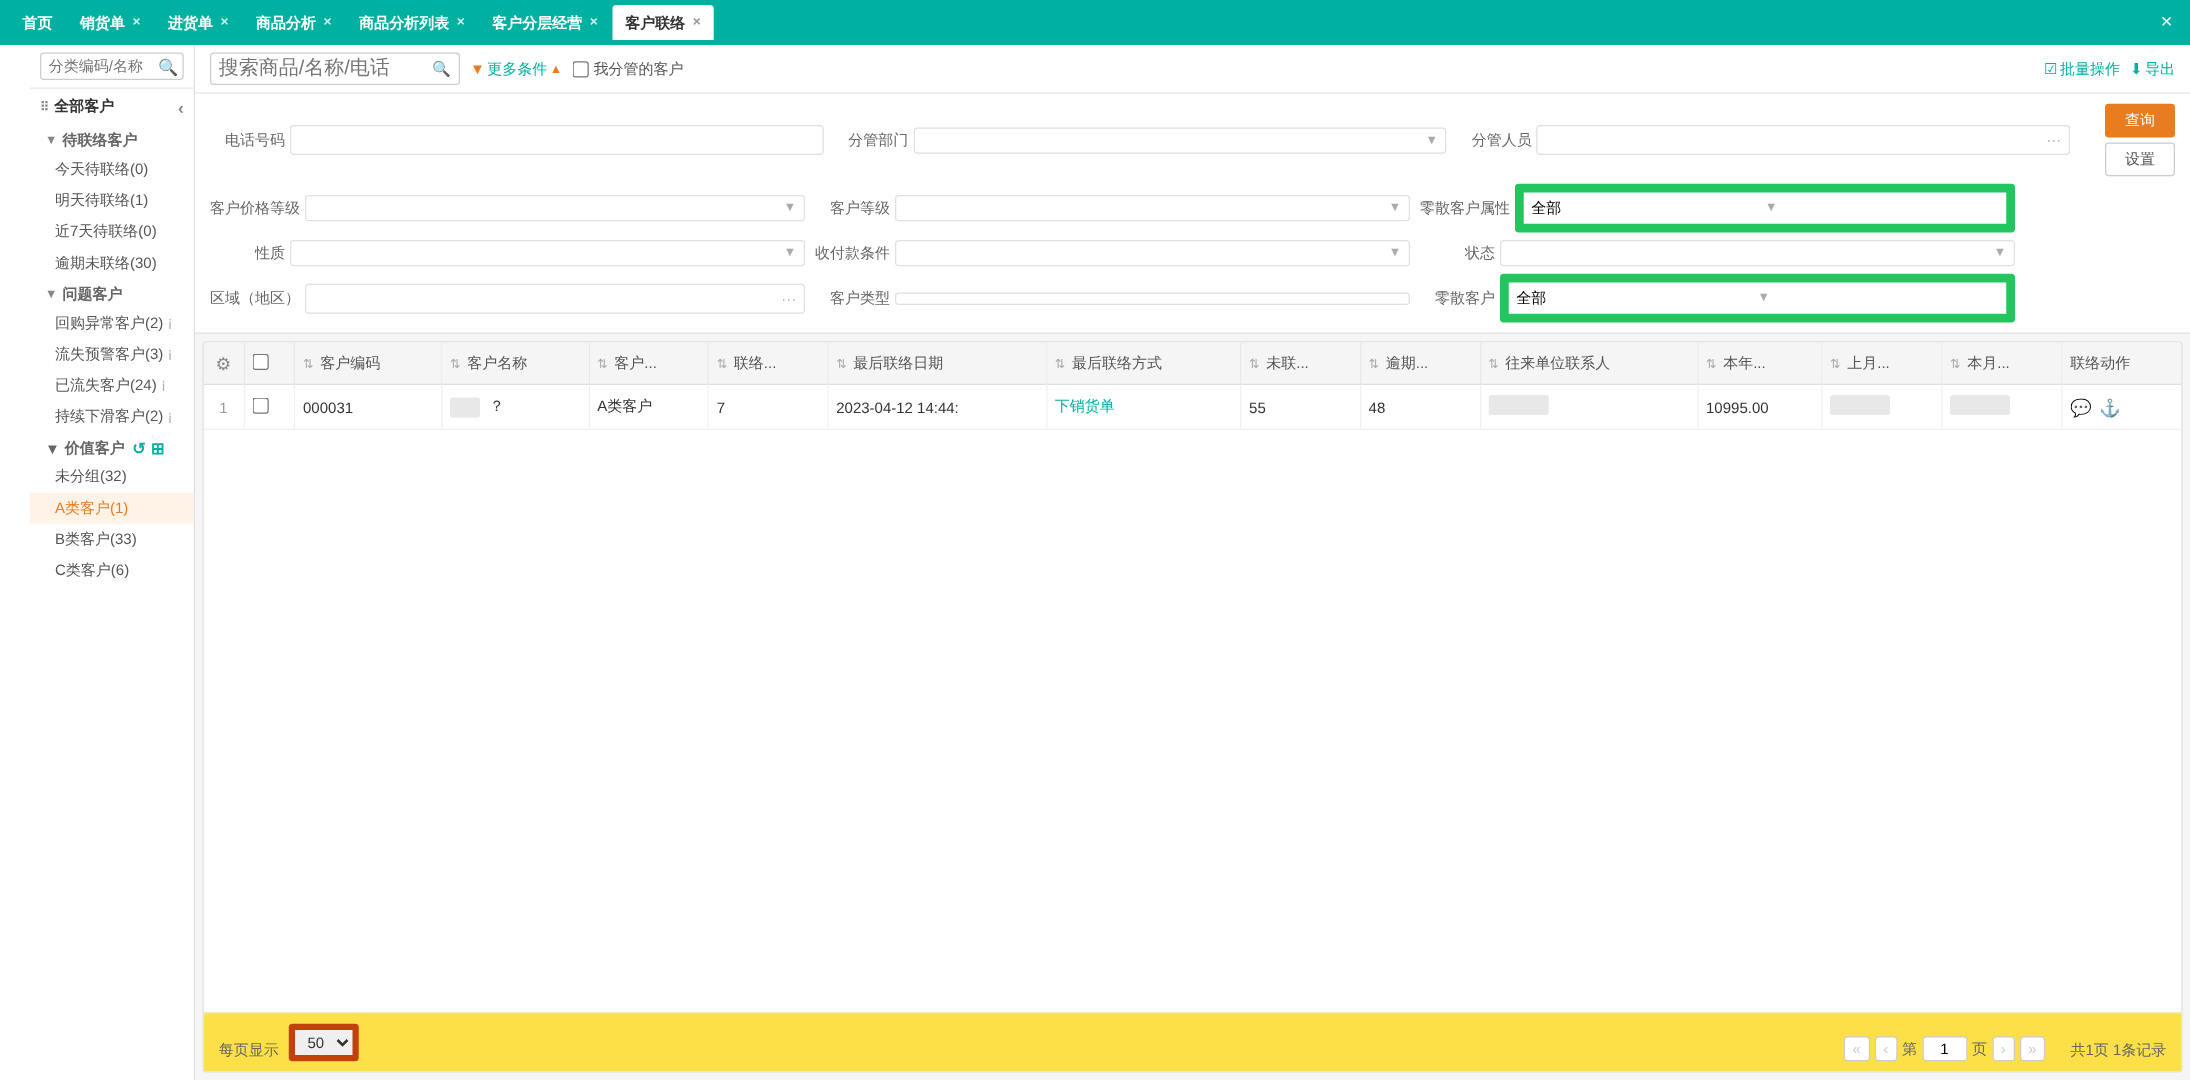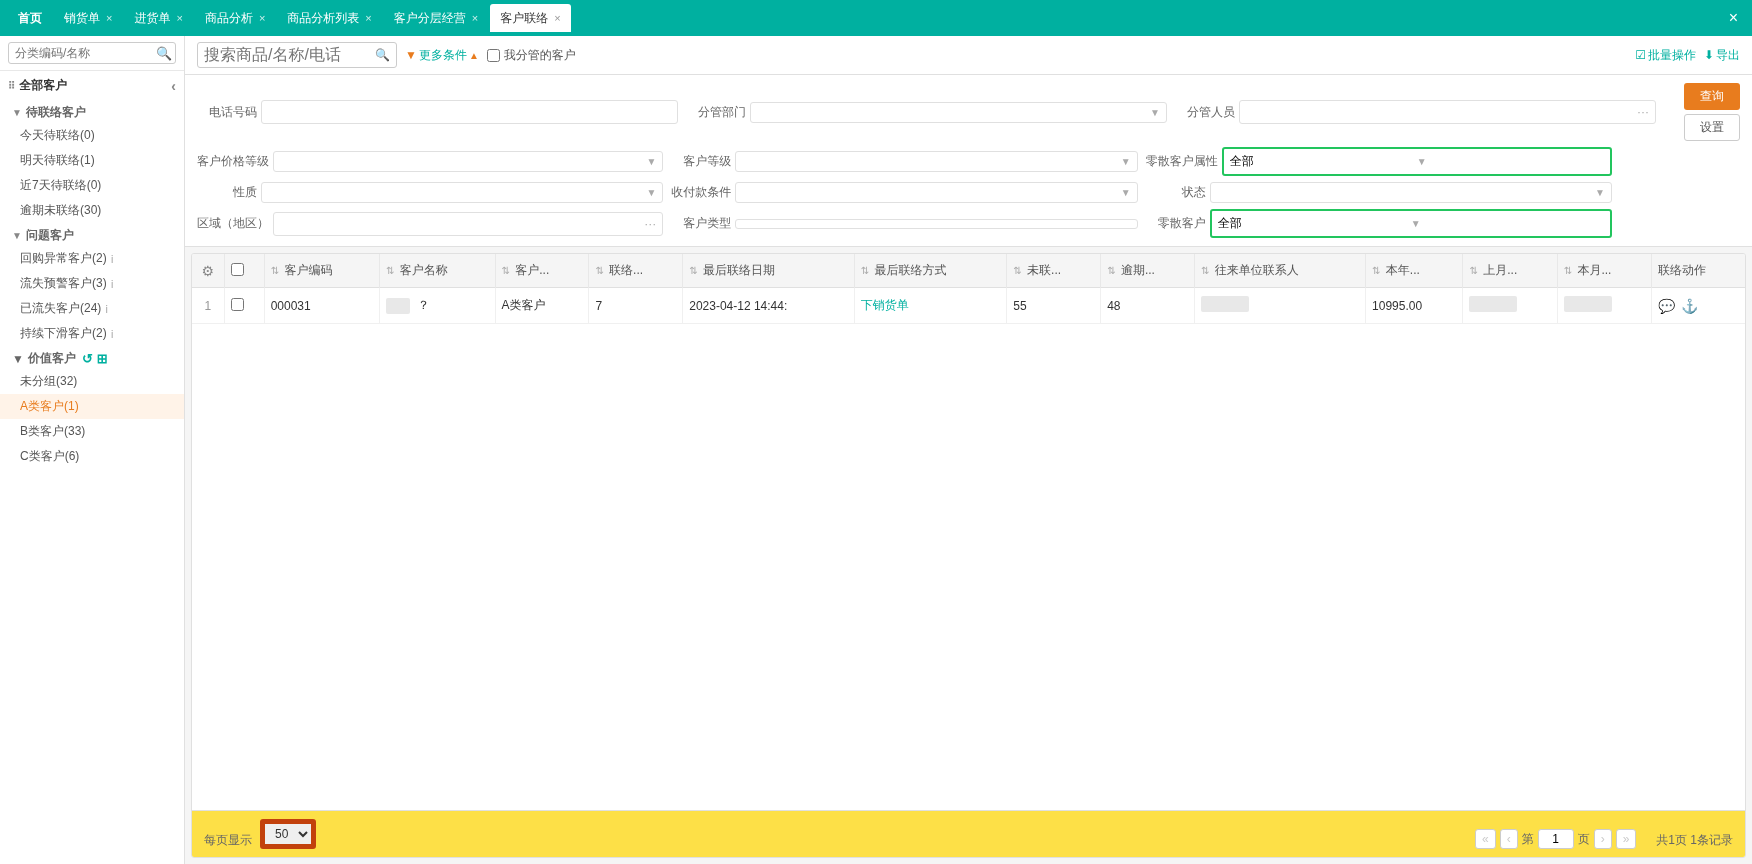--- a/index.html
+++ b/index.html
@@ -18,20 +18,21 @@
       color: #fff;
       padding: 4px 10px;
       border-radius: 3px 3px 0 0;
       cursor: pointer;
       white-space: nowrap;
       display: flex;
       align-items: center;
       gap: 4px;
       height: 28px;
       font-size: 12px;
+      font-weight: bold;
     }
     .nav-item.active { background: #fff; color: #333; }
     .nav-item .close-x { color: rgba(255,255,255,0.8); font-size: 11px; margin-left: 2px; cursor: pointer; }
     .nav-item.active .close-x { color: #999; }
     .nav-home { font-weight: bold; align-items: center; }
     .nav-close-all {
       margin-left: auto;
       color: #fff;
       cursor: pointer;
       font-size: 16px;
@@ -39,26 +40,27 @@
     }
 
     
     .main-layout {
       display: flex;
       height: calc(864px - 36px);
     }
 
     
     .sidebar {
-      width: 185px;
+      width: 156px;
       background: #fff;
       border-right: 1px solid #e0e0e0;
       display: flex;
       flex-direction: column;
       overflow-y: auto;
+      padding-left: 24px;
     }
     .sidebar-search {
       padding: 6px 8px;
       display: flex;
       align-items: center;
       border-bottom: 1px solid #e8e8e8;
     }
     .sidebar-search input {
       border: 1px solid #ccc;
       border-radius: 3px;
@@ -232,21 +234,21 @@
       display: flex;
       align-items: center;
       justify-content: space-between;
       cursor: pointer;
       min-width: 0;
     }
     .filter-select .arrow { color: #aaa; font-size: 10px; }
     .filter-select-full {
       display: flex;
       align-items: center;
-      border: 2px solid #22c55e;
+      border: 7px solid #22c55e;
       border-radius: 3px;
       padding: 4px 6px;
       font-size: 12px;
       background: #fff;
       cursor: pointer;
       min-width: 80px;
     }
     .filter-select-full span { flex: 1; }
     .filter-select-full .arrow { color: #aaa; font-size: 10px; }
     .btn-query {

